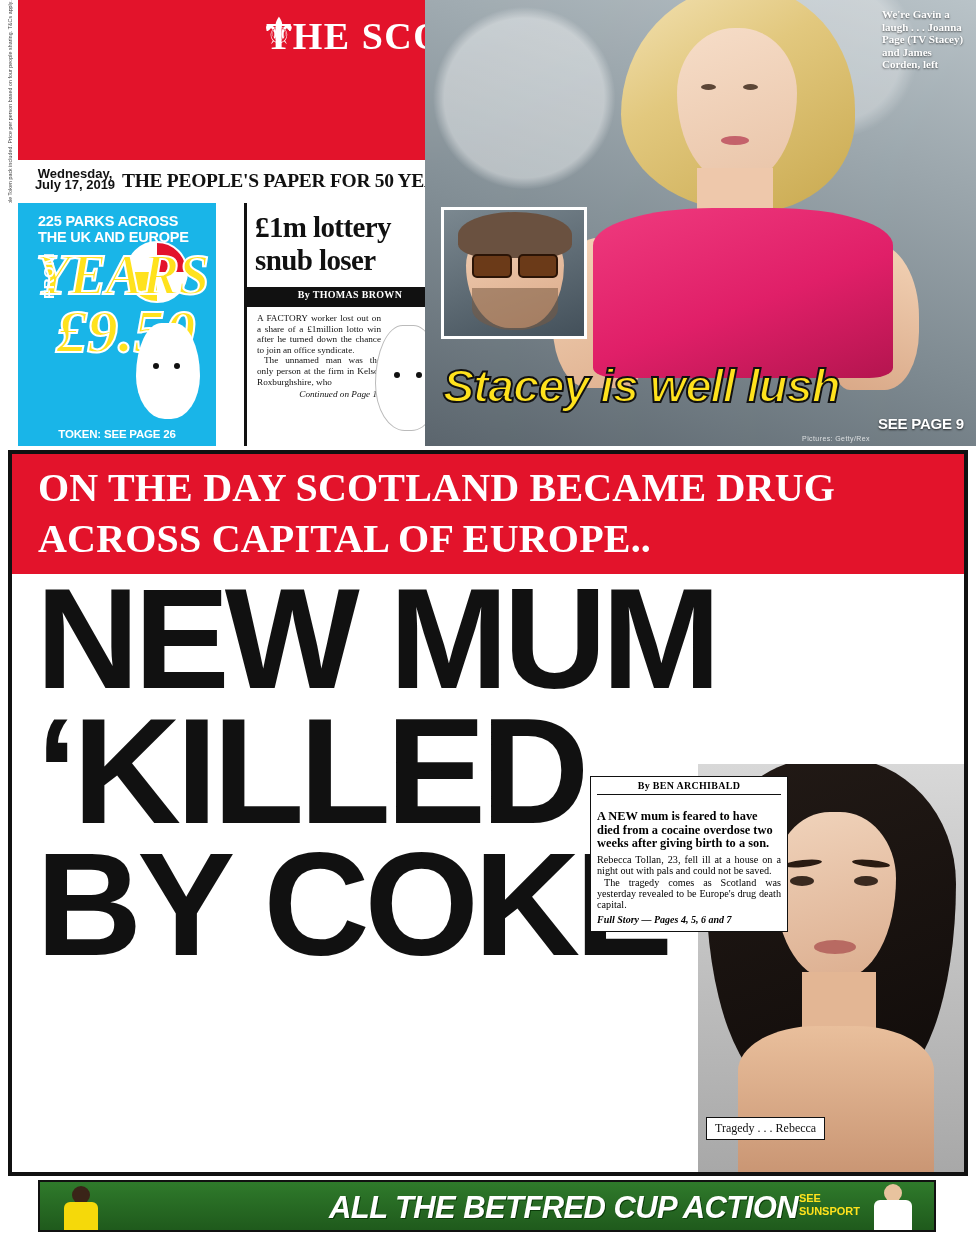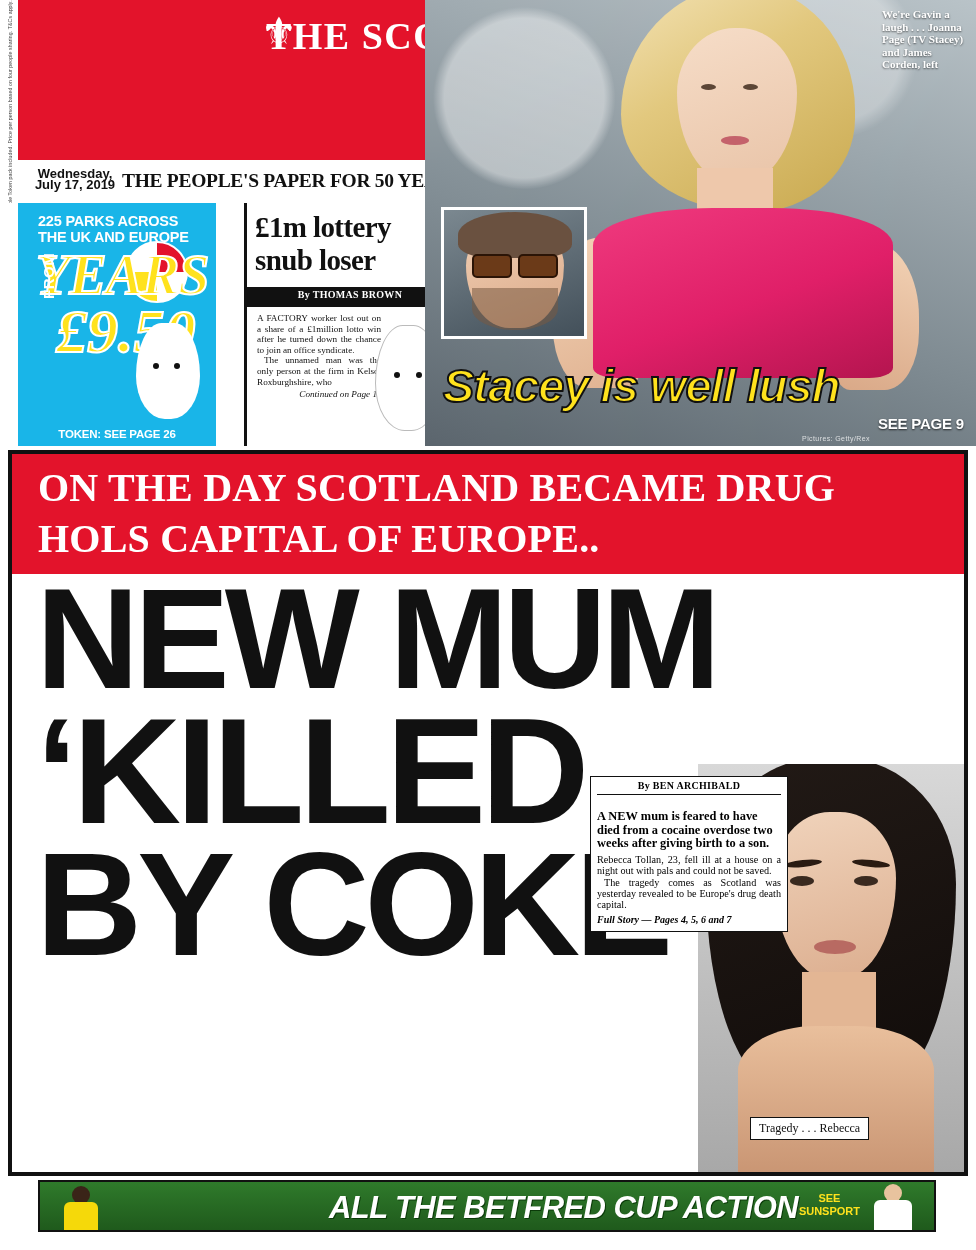--- a/index.html
+++ b/index.html
@@ -607,21 +607,20 @@
   }
   .rb-caption {
     position: absolute;
     left: 8px; bottom: 32px;
     background: #ffffff;
     border: 1px solid #111;
     padding: 3px 8px;
     font-family: "Liberation Serif", serif;
     font-size: 12px;
     color: #111;
-    margin-left: 44px;
   }
 
   
   .banner {
     position: absolute;
     left: 38px; top: 1180px;
     width: 898px; height: 52px;
     background: linear-gradient(180deg, #2f7a2b 0%, #1f5a1c 100%);
     border: 2px solid #111;
     box-sizing: border-box;
@@ -641,21 +640,21 @@
     letter-spacing: -0.6px;
     text-shadow: 1px 1px 0 #0b3a09;
   }
   .bn-see {
     position: absolute;
     right: 74px; top: 10px;
     color: #ffe21d;
     font-weight: bold;
     font-size: 11px;
     line-height: 13px;
-    text-align: center;
+    text-align: left;
   }
   .bn-player-l {
     position: absolute;
     left: 16px; top: 4px;
     width: 52px; height: 46px;
   }
   .bn-player-l .head {
     position: absolute; left: 16px; top: 0;
     width: 18px; height: 18px; border-radius: 50%;
     background: #3a2418;
@@ -760,21 +759,21 @@
       <div class="beard"></div>
       <div class="glasses"></div>
     </div>
     <div class="st-headline">Stacey is well lush</div>
     <div class="st-credit">Pictures: Getty/Rex</div>
     <div class="st-seepage">SEE PAGE 9</div>
   </div>
 
   <div class="splash">
     <div class="splash-kicker">
-      <div class="k-text">ON THE DAY SCOTLAND BECAME DRUG HOLS CAPITAL OF EUROPE..</div>
+      <div class="k-text">ON THE DAY SCOTLAND BECAME DRUG ACROSS CAPITAL OF EUROPE..</div>
     </div>
 
     <div class="splash-head">
       <div class="l1">NEW MUM</div>
       <div class="l2">‘KILLED</div>
       <div class="l3">BY COKE’</div>
     </div>
 
     <div class="rebecca">
       <div class="rb-hair"></div>

